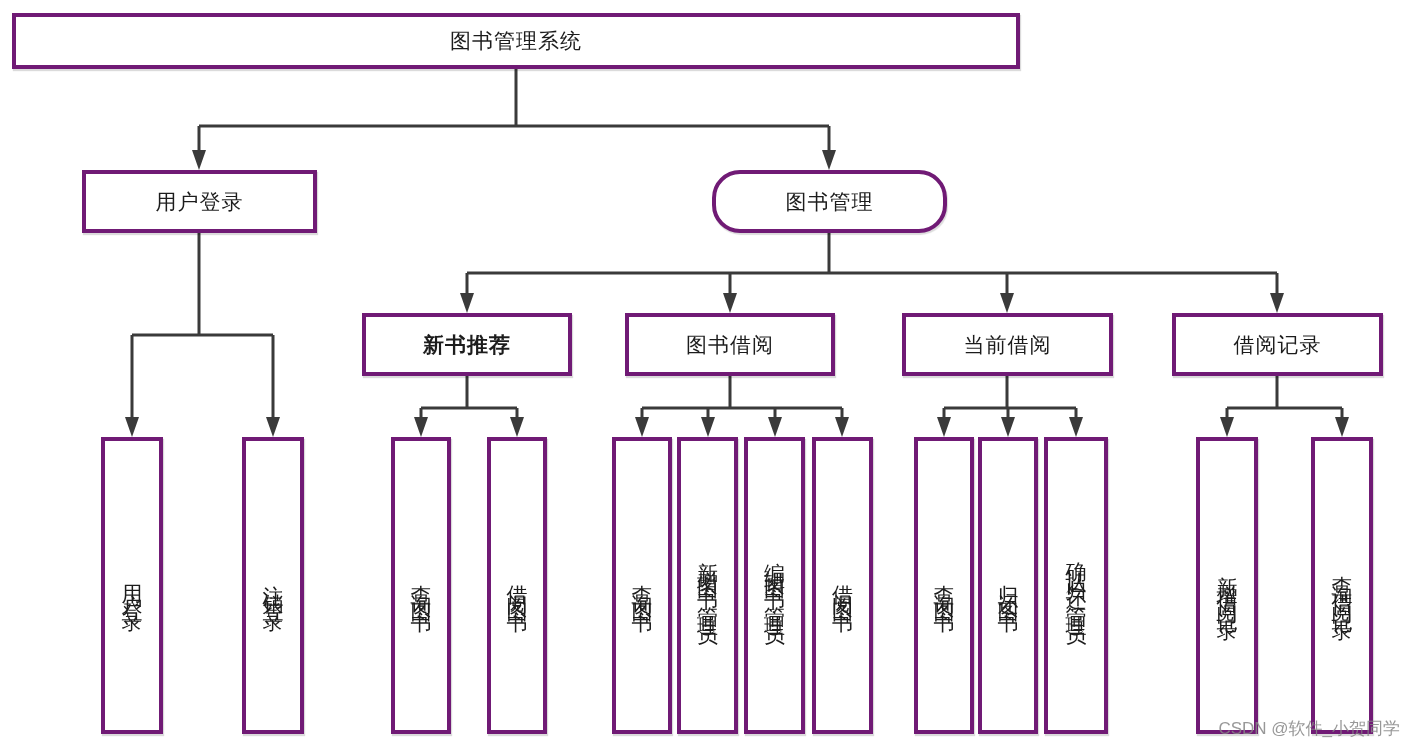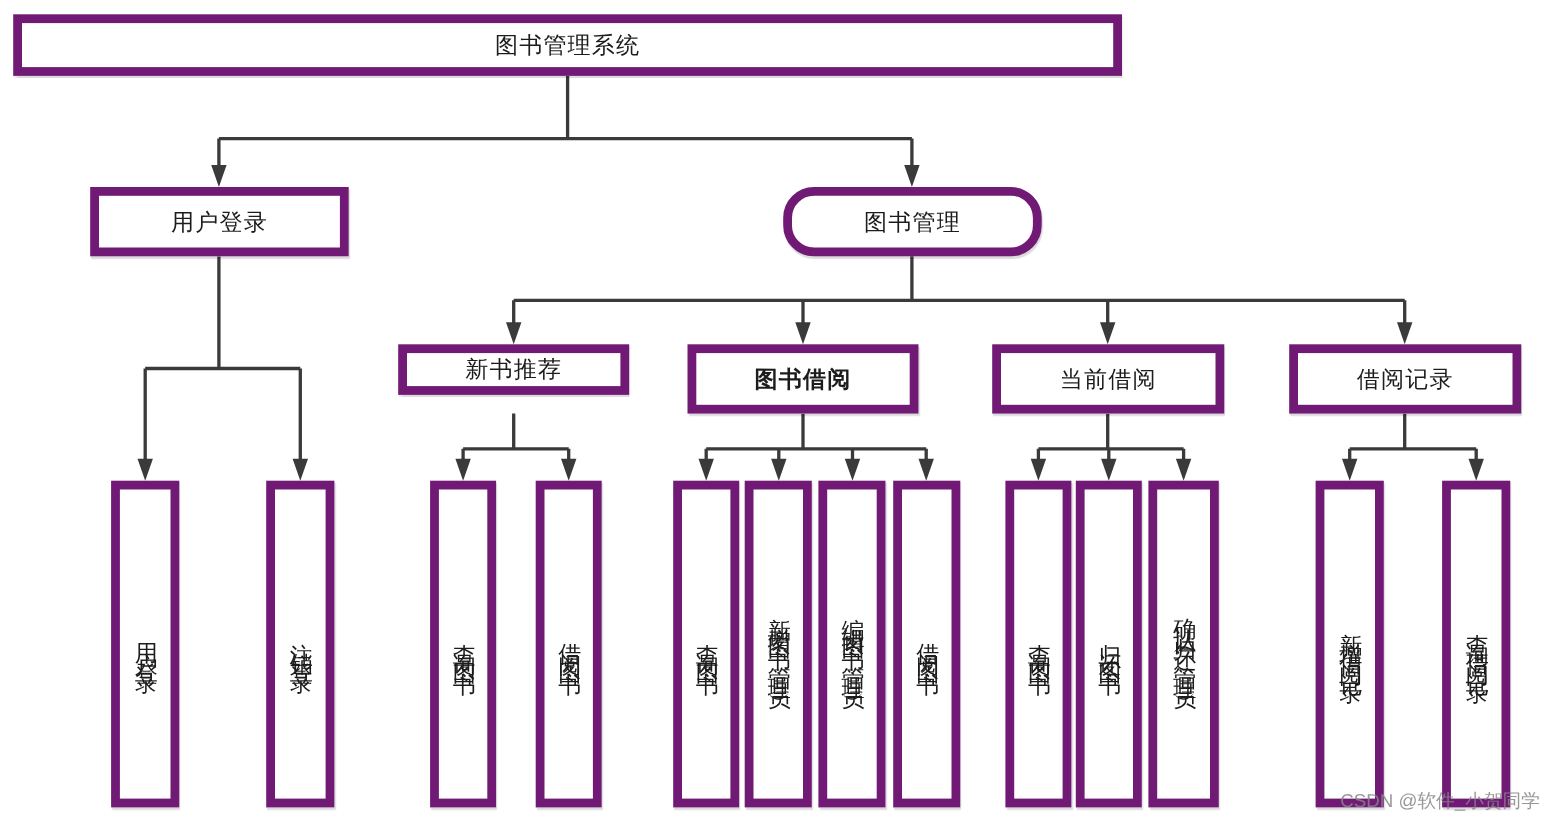--- a/index.html
+++ b/index.html
@@ -23,21 +23,21 @@
     stroke-width: 3;
     fill: none;
   }
   .connectors polygon {
     fill: #3a3a3a;
     stroke: none;
   }
   .node {
     position: absolute;
     background: #ffffff;
-    border: 8px solid #701a75;
+    border: 4px solid #701a75;
     display: flex;
     align-items: center;
     justify-content: center;
     z-index: 2;
     box-shadow: 1px 2px 1px rgba(0,0,0,0.14);
   }
   .node .label {
     font-size: 21px;
     color: #1c1c1c;
     letter-spacing: 1px;
@@ -48,22 +48,22 @@
     text-orientation: mixed;
     letter-spacing: 9px;
     white-space: nowrap;
   }
   
   .n-root   { left: 12px;  top: 13px;  width: 1008px; height: 56px; }
   
   .n-login  { left: 82px;  top: 170px; width: 235px; height: 63px; }
   .n-mgmt   { left: 712px; top: 170px; width: 235px; height: 63px; border-radius: 28px; }
   
-  .n-rec    { left: 362px;  top: 313px; width: 210px; height: 46px; }
-  .n-borrow { left: 625px;  top: 313px; width: 210px; height: 63px; font-weight: bold; }
+  .n-rec    { left: 362px;  top: 313px; width: 210px; height: 63px; font-weight: bold; }
+  .n-borrow { left: 625px;  top: 313px; width: 210px; height: 63px; }
   .n-cur    { left: 902px;  top: 313px; width: 211px; height: 63px; }
   .n-hist   { left: 1172px; top: 313px; width: 211px; height: 63px; }
   
   .leaf { top: 437px; height: 297px; }
   .l-1  { left: 101px;  width: 62px; }
   .l-2  { left: 242px;  width: 62px; }
   .l-3  { left: 391px;  width: 60px; }
   .l-4  { left: 487px;  width: 60px; }
   .l-5  { left: 612px;  width: 60px; }
   .l-6  { left: 677px;  width: 61px; }

